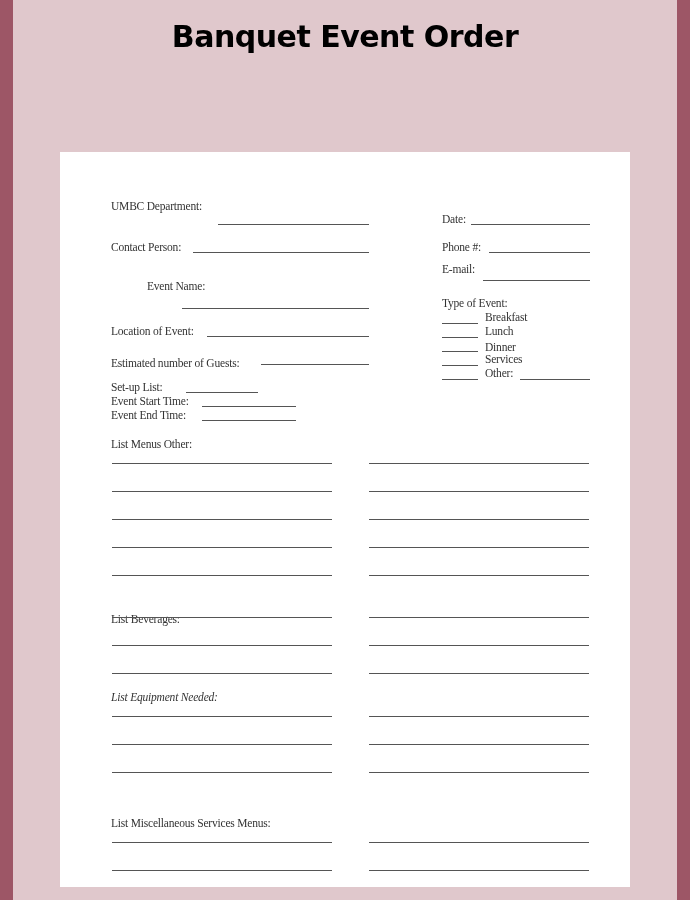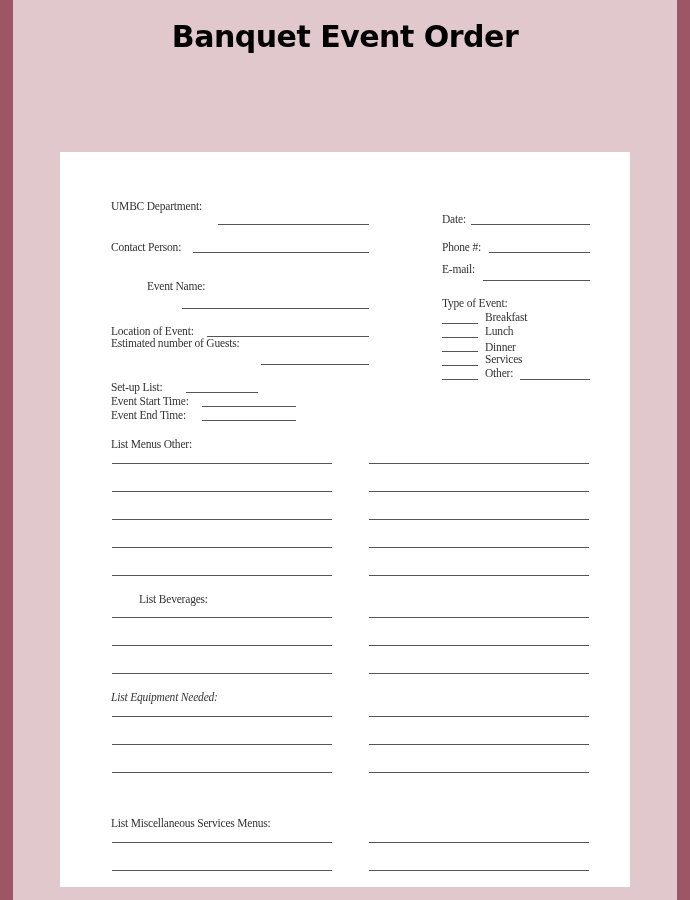--- a/index.html
+++ b/index.html
@@ -44,21 +44,21 @@
 
   <div class="lbl" style="left:51px;top:88px;">Contact Person:</div>
   <div class="ln" style="left:133px;top:100px;width:176px;"></div>
 
   <div class="lbl" style="left:51px;top:127px;margin-left:36px;">Event Name:</div>
   <div class="ln" style="left:122px;top:156px;width:187px;"></div>
 
   <div class="lbl" style="left:51px;top:172px;">Location of Event:</div>
   <div class="ln" style="left:147px;top:184px;width:162px;"></div>
 
-  <div class="lbl" style="left:51px;top:184px;">Estimated number of Guests:</div>
+  <div class="lbl" style="left:51px;top:204px;">Estimated number of Guests:</div>
   <div class="ln" style="left:201px;top:212px;width:108px;"></div>
 
   <div class="lbl" style="left:51px;top:228px;">Set-up List:</div>
   <div class="ln" style="left:126px;top:240px;width:72px;"></div>
   <div class="lbl" style="left:51px;top:242px;">Event Start Time:</div>
   <div class="ln" style="left:142px;top:254px;width:94px;"></div>
   <div class="lbl" style="left:51px;top:256px;">Event End Time:</div>
   <div class="ln" style="left:142px;top:268px;width:94px;"></div>
 
   <div class="lbl" style="left:382px;top:60px;">Date:</div>
@@ -88,21 +88,21 @@
   <div class="ln" style="left:309px;top:311px;width:220px;"></div>
   <div class="ln" style="left:52px;top:339px;width:220px;"></div>
   <div class="ln" style="left:309px;top:339px;width:220px;"></div>
   <div class="ln" style="left:52px;top:367px;width:220px;"></div>
   <div class="ln" style="left:309px;top:367px;width:220px;"></div>
   <div class="ln" style="left:52px;top:395px;width:220px;"></div>
   <div class="ln" style="left:309px;top:395px;width:220px;"></div>
   <div class="ln" style="left:52px;top:423px;width:220px;"></div>
   <div class="ln" style="left:309px;top:423px;width:220px;"></div>
 
-  <div class="lbl" style="left:51px;top:440px;margin-left:28px;">List Beverages:</div>
+  <div class="lbl" style="left:51px;top:460px;">List Beverages:</div>
   <div class="ln" style="left:52px;top:465px;width:220px;"></div>
   <div class="ln" style="left:309px;top:465px;width:220px;"></div>
   <div class="ln" style="left:52px;top:493px;width:220px;"></div>
   <div class="ln" style="left:309px;top:493px;width:220px;"></div>
   <div class="ln" style="left:52px;top:521px;width:220px;"></div>
   <div class="ln" style="left:309px;top:521px;width:220px;"></div>
 
   <div class="lbl" style="left:51px;top:538px;font-style:italic;">List Equipment Needed:</div>
   <div class="ln" style="left:52px;top:564px;width:220px;"></div>
   <div class="ln" style="left:309px;top:564px;width:220px;"></div>

